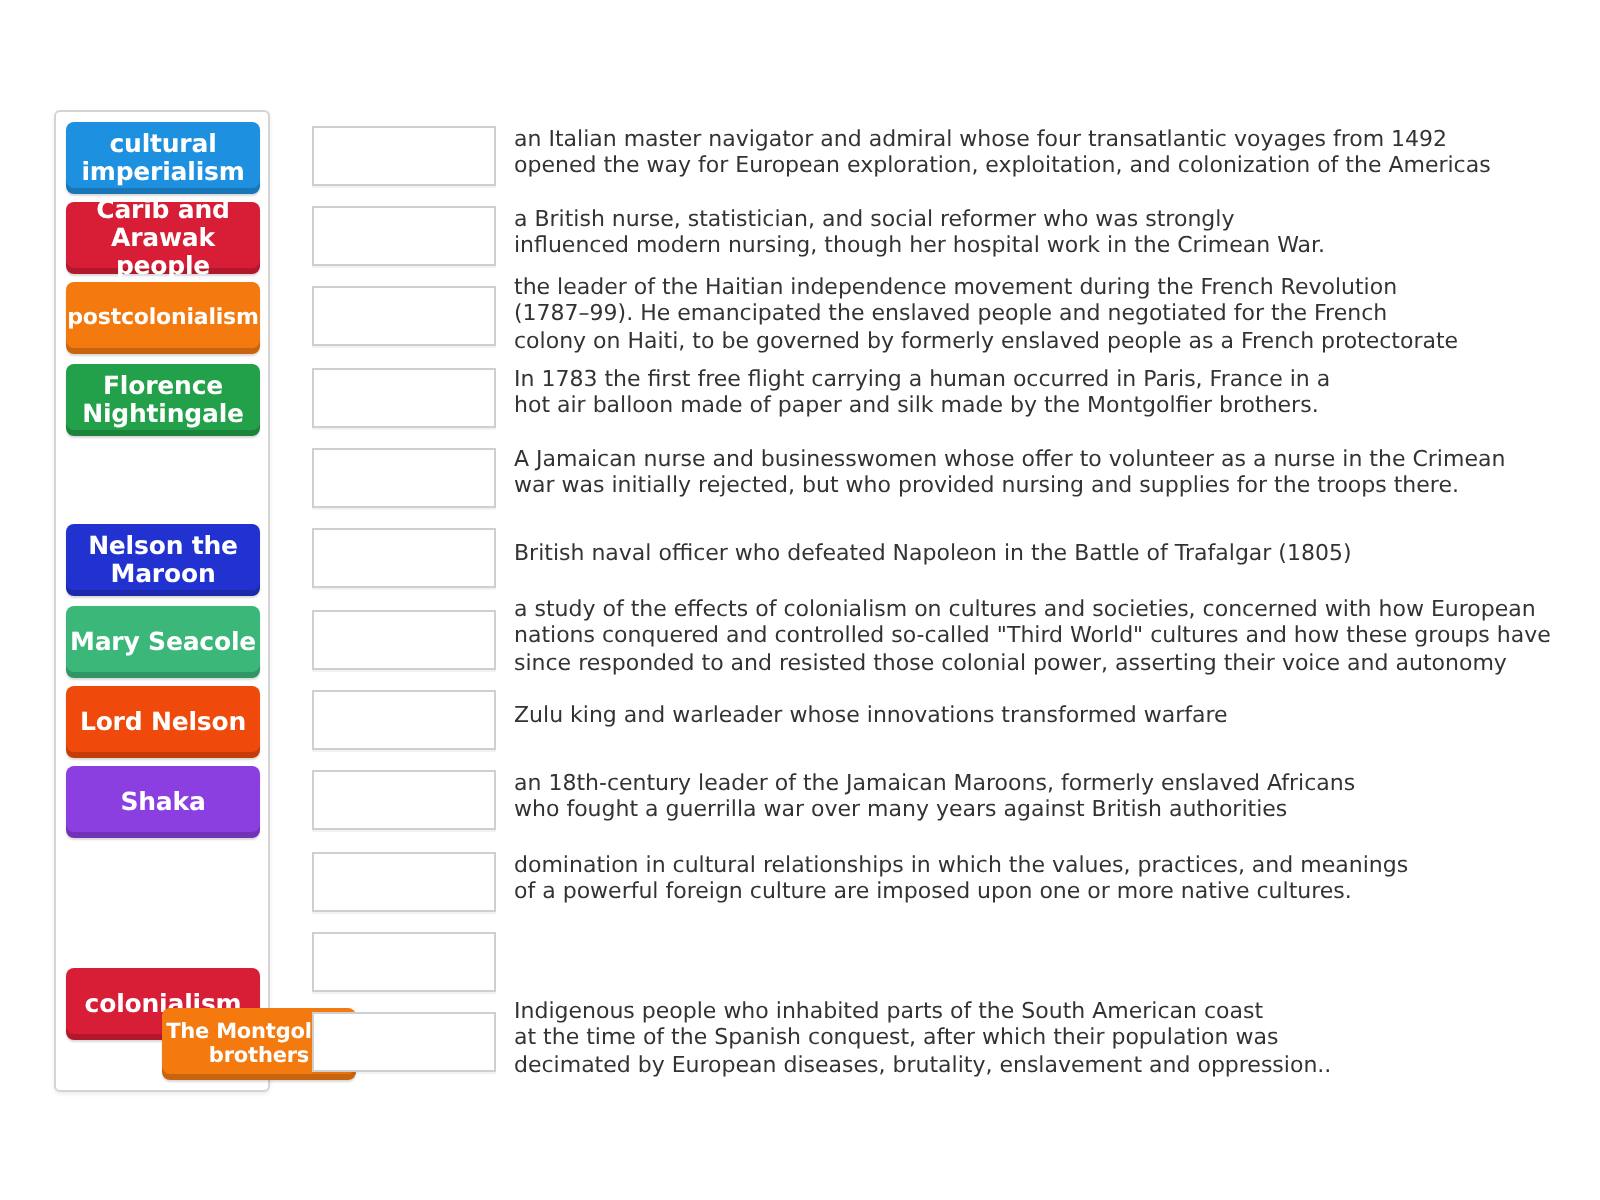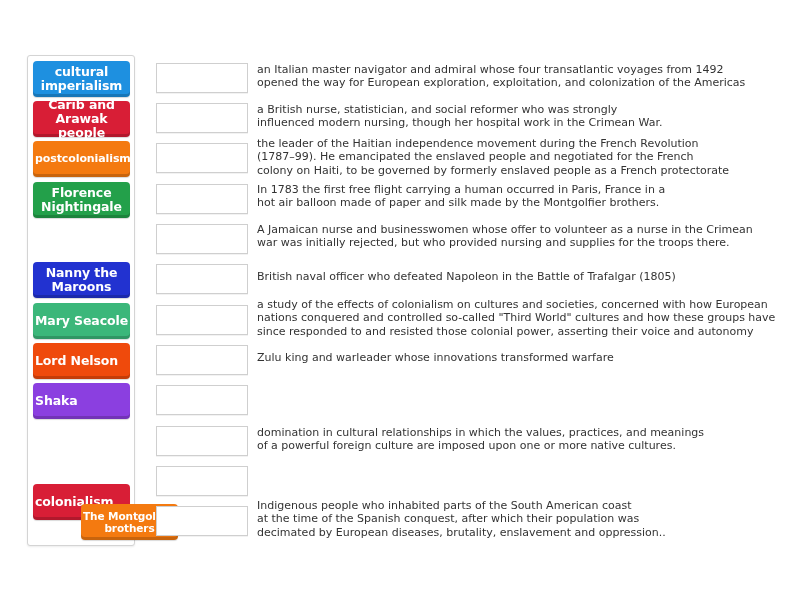--- a/index.html
+++ b/index.html
@@ -32,20 +32,21 @@
       left: 5px;
       width: 97px;
       height: 36px;
       border-radius: 4px;
       color: #ffffff;
       font-weight: bold;
       font-size: 12.5px;
       line-height: 14px;
       display: flex;
       align-items: center;
+      justify-content: center;
       text-align: center;
       box-sizing: border-box;
       padding: 0 2px;
       box-shadow: inset 0 -3px 0 rgba(0,0,0,0.18), 0 1px 1px rgba(0,0,0,0.15);
       cursor: grab;
       letter-spacing: -0.1px;
     }
     .tile.small { font-size: 11px; line-height: 12.5px; }
     .tile.xsmall { font-size: 10.5px; line-height: 12px; margin-left: 48px; }
     .row {
@@ -89,21 +90,21 @@
     <div class="tile" style="top: 45px; background: linear-gradient(rgb(216, 30, 54) 0%, rgb(216, 30, 54) 100%);">
         <span>Carib and Arawak people</span>
       </div>
     <div class="tile small" style="top: 85px; background: linear-gradient(rgb(244, 122, 16) 0%, rgb(244, 122, 16) 100%);">
         <span>postcolonialism</span>
       </div>
     <div class="tile" style="top: 126px; background: linear-gradient(rgb(35, 160, 74) 0%, rgb(35, 160, 74) 100%);">
         <span>Florence Nightingale</span>
       </div>
     <div class="tile" style="top: 206px; background: linear-gradient(rgb(34, 50, 208) 0%, rgb(34, 50, 208) 100%);">
-        <span>Nanny the Maroons</span>
+        <span>Nelson the Maroon</span>
       </div>
     <div class="tile" style="top: 247px; background: linear-gradient(rgb(59, 183, 122) 0%, rgb(59, 183, 122) 100%);">
         <span>Mary Seacole</span>
       </div>
     <div class="tile" style="top: 287px; background: linear-gradient(rgb(239, 74, 12) 0%, rgb(239, 74, 12) 100%);">
         <span>Lord Nelson</span>
       </div>
     <div class="tile" style="top: 327px; background: linear-gradient(rgb(139, 63, 224) 0%, rgb(139, 63, 224) 100%);">
         <span>Shaka</span>
       </div>
@@ -150,20 +151,22 @@
     <div class="desc" style="top:-7px">a study of the effects of colonialism on cultures and societies, concerned with how European
 nations conquered and controlled so-called "Third World" cultures and how these groups have
 since responded to and resisted those colonial power, asserting their voice and autonomy</div>
   </div>
   <div class="row" style="top:345px">
     <div class="dropbox"></div>
     <div class="desc" style="top:6px">Zulu king and warleader whose innovations transformed warfare</div>
   </div>
   <div class="row" style="top:385px">
     <div class="dropbox"></div>
+    <div class="desc" style="top:0px">an 18th-century leader of the Jamaican Maroons, formerly enslaved Africans
+who fought a guerrilla war over many years against British authorities</div>
   </div>
   <div class="row" style="top:426px">
     <div class="dropbox"></div>
     <div class="desc" style="top:0px">domination in cultural relationships in which the values, practices, and meanings
 of a powerful foreign culture are imposed upon one or more native cultures.</div>
   </div>
   <div class="row" style="top:466px">
     <div class="dropbox"></div>
   </div>
   <div class="row" style="top:506px">

